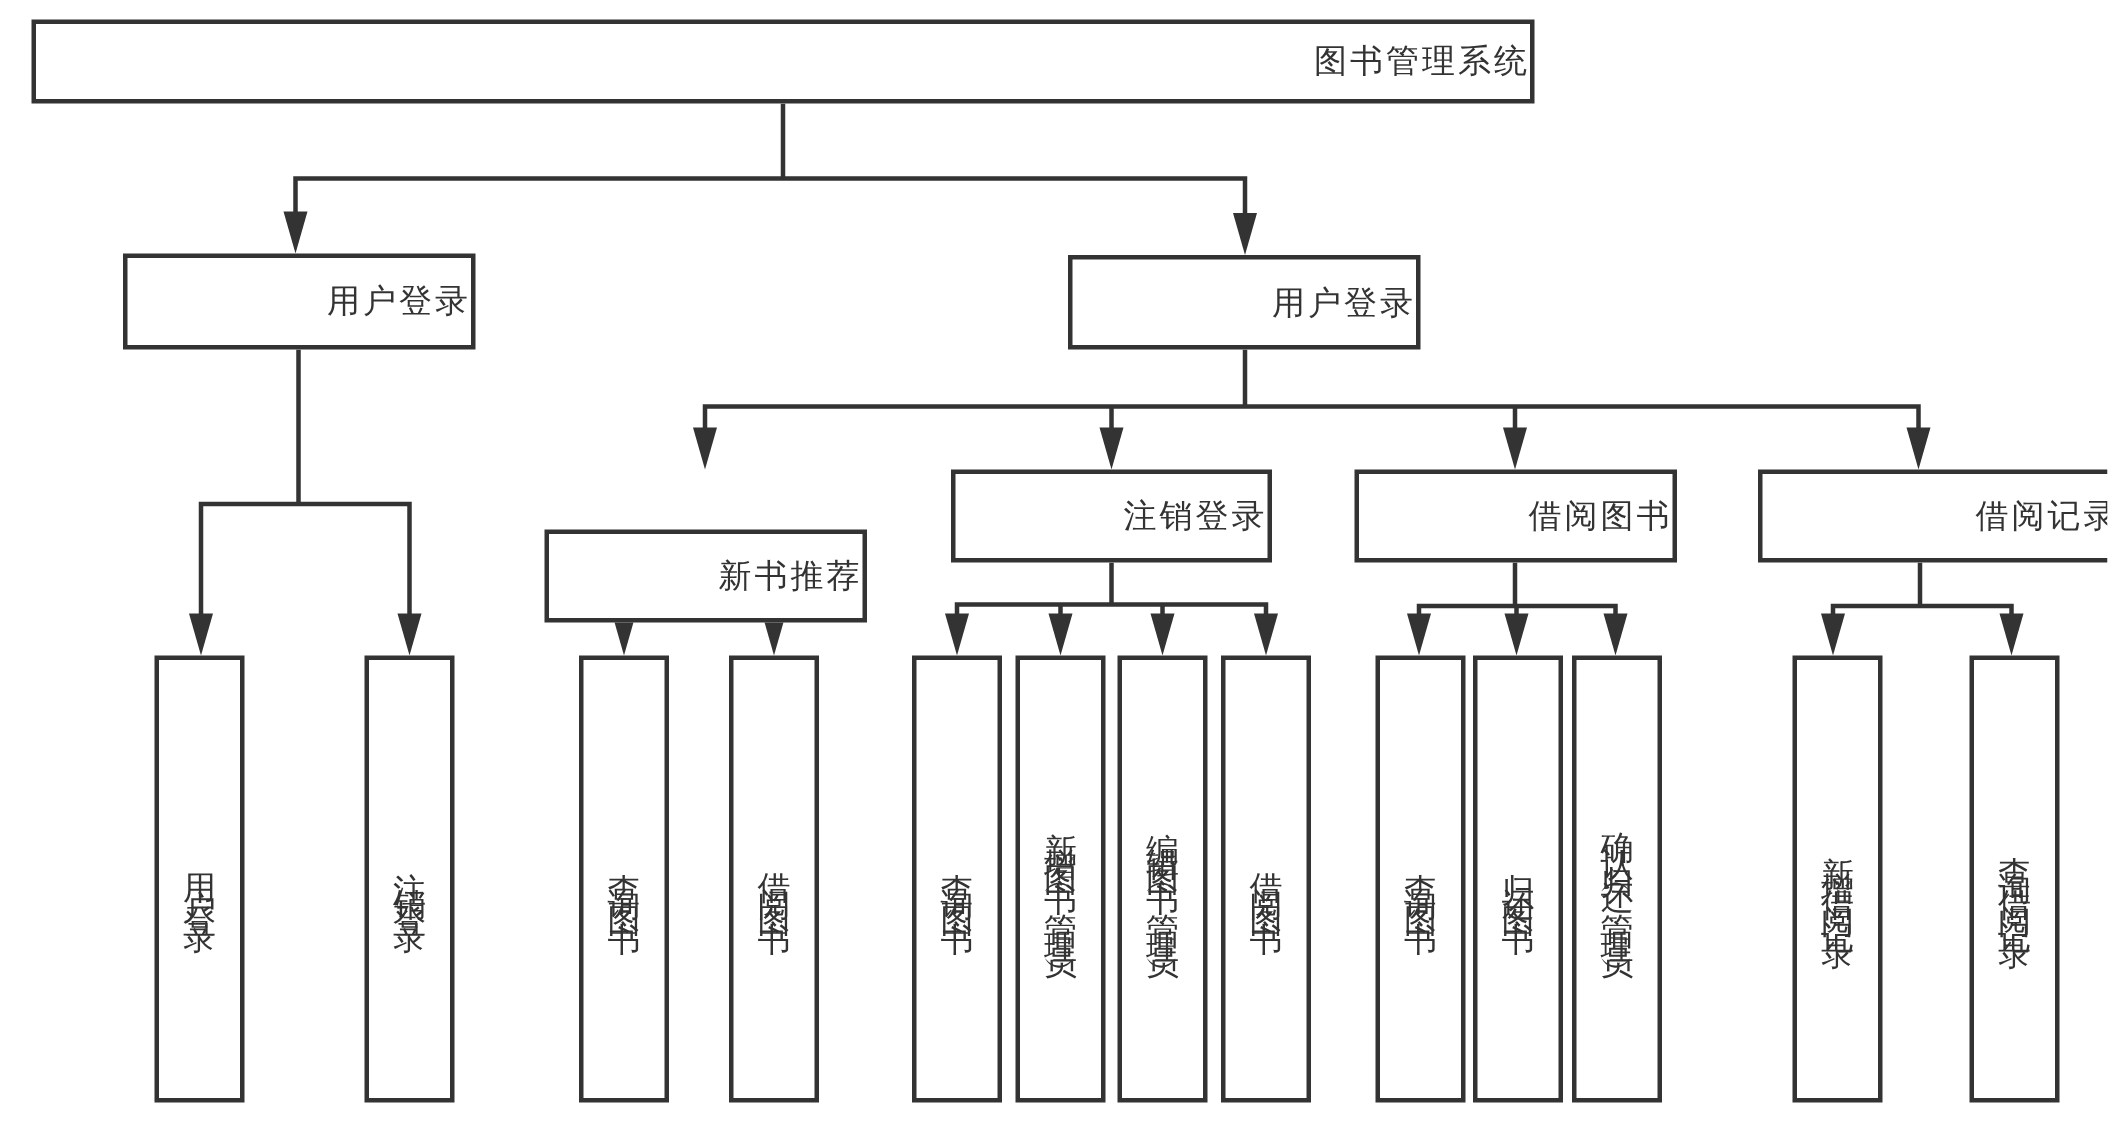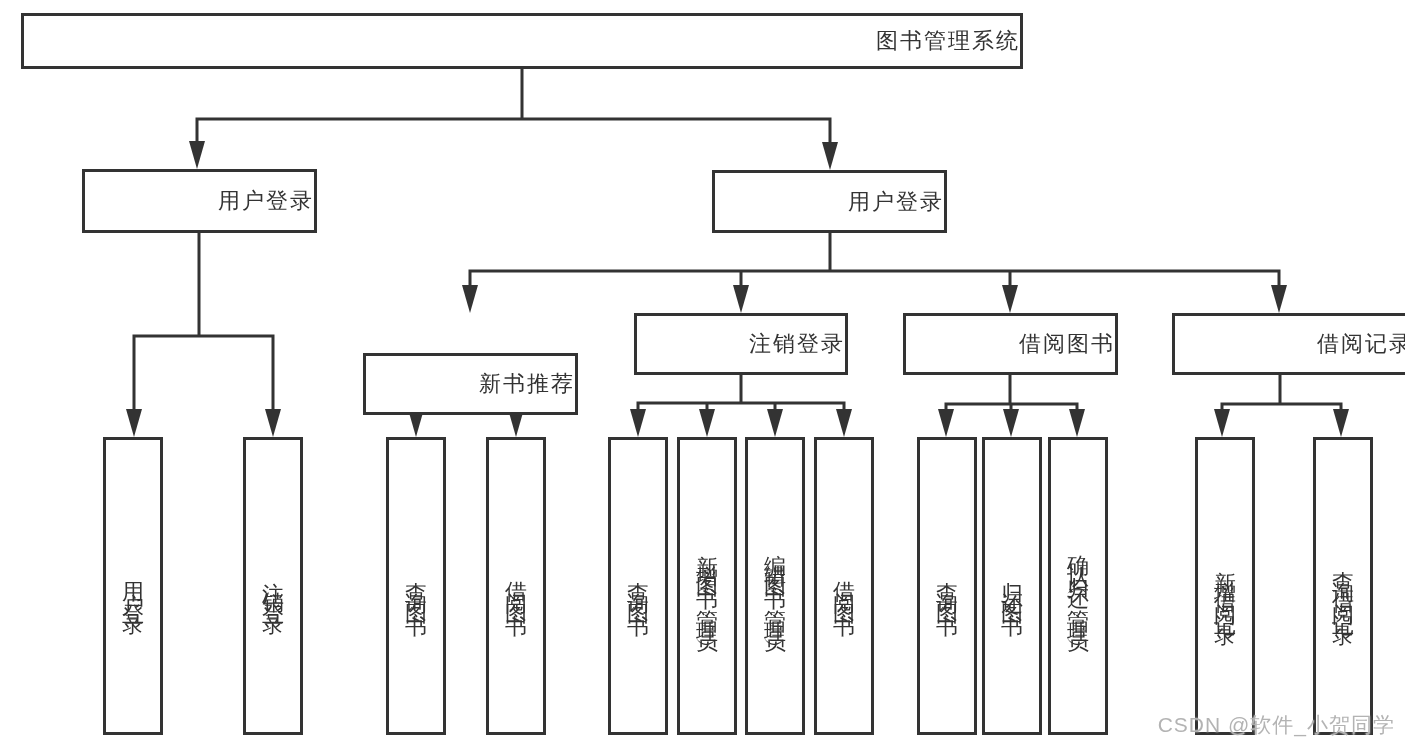--- a/index.html
+++ b/index.html
@@ -213,15 +213,14 @@
   <div class="leaf" id="leaf-10">
     <span>确认归还（管理员）</span>
   </div>
   <div class="leaf" id="leaf-11">
     <span>新增借阅记录</span>
   </div>
   <div class="leaf" id="leaf-12">
     <span>查询借阅记录</span>
   </div>
 
-  <div id="watermark">CSDN @软件_小贺同学</div>
 
 </div>
 
 </body></html>

